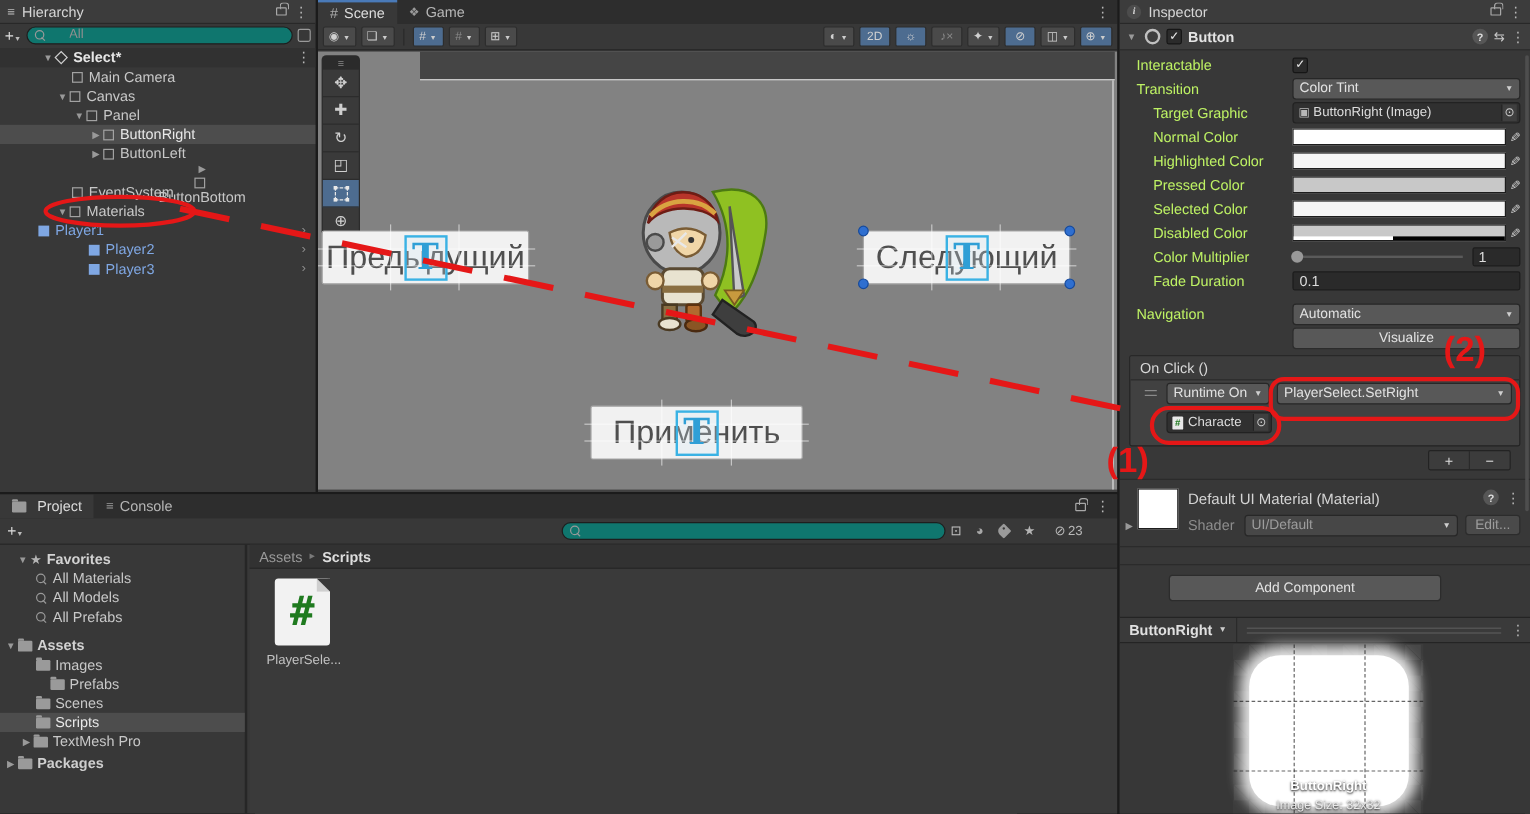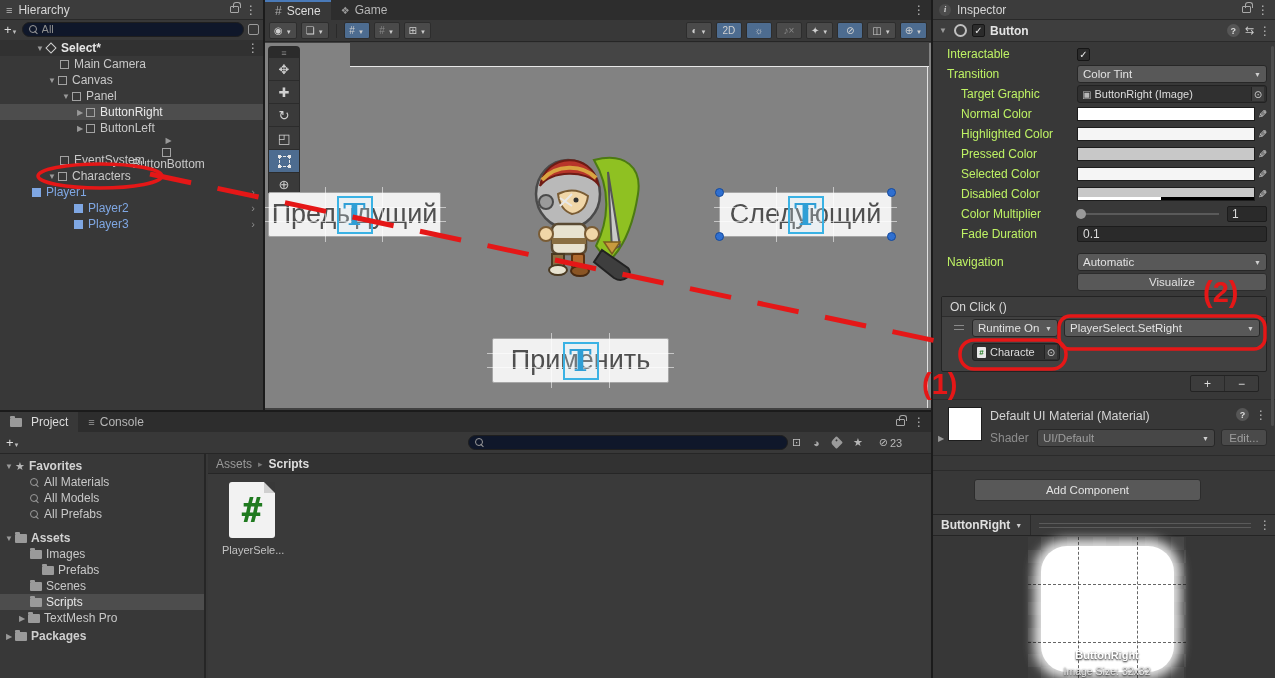--- a/index.html
+++ b/index.html
@@ -26,21 +26,21 @@
   .folder::before { content:""; position:absolute; top:-2px; left:0; width:5px; height:2px; background:#9a9a9a; border-radius:1px 1px 0 0;}
   
   .go-cube { width:9px; height:9px; border:1.5px solid #a2a2a2; display:inline-block; flex:0 0 9px; margin-right:5px;}
   .prefab-cube { width:9px; height:9px; background:#7fa7e3; display:inline-block; flex:0 0 9px; margin-right:5px;}
   .scene-icon { width:8px; height:8px; border:1.5px solid #cfcfcf; transform:rotate(45deg); display:inline-block; flex:0 0 8px; margin:0 6px 0 1px;}
   .star { color:#b5b5b5; font-size:11px; margin-right:4px; }
   .star::before { content:"★"; }
   .chev { color:#8d8d8d; font-size:11px; }
   .hl { background:#4d4d4d; }
   
-  .search-pill { background:#0f172a; border:1px solid #1e1e1e; border-radius:8px; height:15px; display:flex; align-items:center; padding:0 6px; gap:4px; }
+  .search-pill { background:#0f766e; border:1px solid #1e1e1e; border-radius:8px; height:15px; display:flex; align-items:center; padding:0 6px; gap:20px; }
   .search-pill input { background:transparent; border:none; outline:none; color:#cfcfcf; font-size:11px; width:100%; font-family:inherit;}
   .search-pill input::placeholder { color:#8f8f8f; }
   .dd { background:#585858; border:1px solid #272727; border-radius:3px; height:18px; display:flex; align-items:center; padding:0 5px; color:#e2e2e2; font-size:11.5px; }
   .dd .sp { flex:1; overflow:hidden; text-overflow:ellipsis; }
   .dd::after { content:"▼"; font-size:7px; color:#cfcfcf; margin-left:4px; }
   .ubtn { background:#585858; border:1px solid #2c2c2c; border-radius:3px; color:#e2e2e2; display:flex; align-items:center; justify-content:center; font-size:11.5px; }
   .objfield { background:#303030; border:1px solid #222; border-radius:3px; height:18px; display:flex; align-items:center; padding:0 2px 0 4px; font-size:11px; color:#ddd; }
   .picker { width:13px; height:14px; background:#3f3f3f; border-left:1px solid #222; margin-left:auto; color:#ccc; font-size:10px; display:flex; align-items:center; justify-content:center;}
   .picker::before { content:"⊙"; }
   .swatch { width:178px; height:14px; border:1px solid #1d1d1d; position:relative; }
@@ -141,21 +141,21 @@
       <span class="go-cube"></span>
       <span>ButtonBottom</span>
     </div>
     <div class="row" style="padding-left:60px;">
       <span class="go-cube"></span>
       <span>EventSystem</span>
     </div>
     <div class="row" style="padding-left:46px;">
       <span class="fold open"></span>
       <span class="go-cube"></span>
-      <span>Characters</span>
+      <span>Materials</span>
     </div>
     <div class="row" style="padding-left:32px;">
       <span class="prefab-cube"></span>
       <span style="color:#7fa7e3;">Player1</span>
       <span class="chev" style="margin-left:auto;margin-right:8px;">›</span>
     </div>
     <div class="row" style="padding-left:74px;">
       <span class="prefab-cube"></span>
       <span style="color:#7fa7e3;">Player2</span>
       <span class="chev" style="margin-left:auto;margin-right:8px;">›</span>
@@ -341,21 +341,21 @@
       <span class="tag-ico"></span>
       <span class="star"></span>
       <span style="color:#b8b8b8;font-size:11px;display:flex;align-items:center;gap:2px;">
           <span>⊘</span>
           <span>23</span>
         </span>
     </div>
   </div>
 
   <div class="abs" style="left:0;top:42px;width:206px;bottom:0;border-right:2px solid #262626;">
-    <div class="row" style="padding-left:3px;margin-top:4px;">
+    <div class="row" style="padding-left:13px;margin-top:4px;">
       <span class="fold open"></span>
       <span class="star"></span>
       <span class="bold" style="color:#d2d2d2;">Favorites</span>
     </div>
     <div class="row" style="padding-left:30px;gap:5px;">
       <span class="mag"></span>
         <span>All Materials</span>
     </div>
     <div class="row" style="padding-left:30px;gap:5px;">
       <span class="mag"></span>

